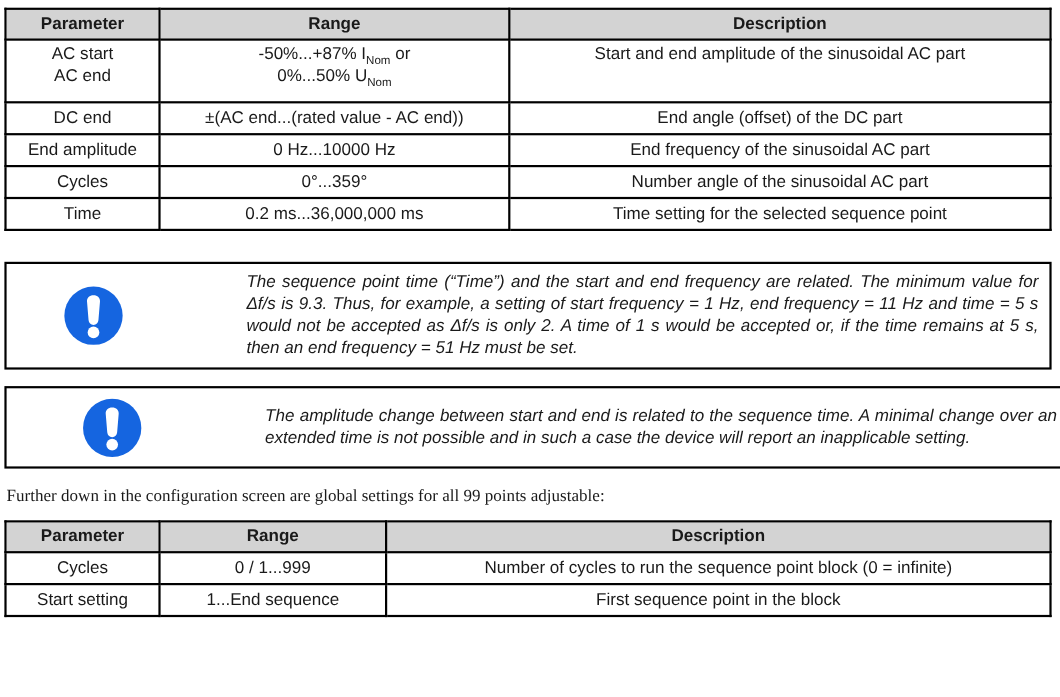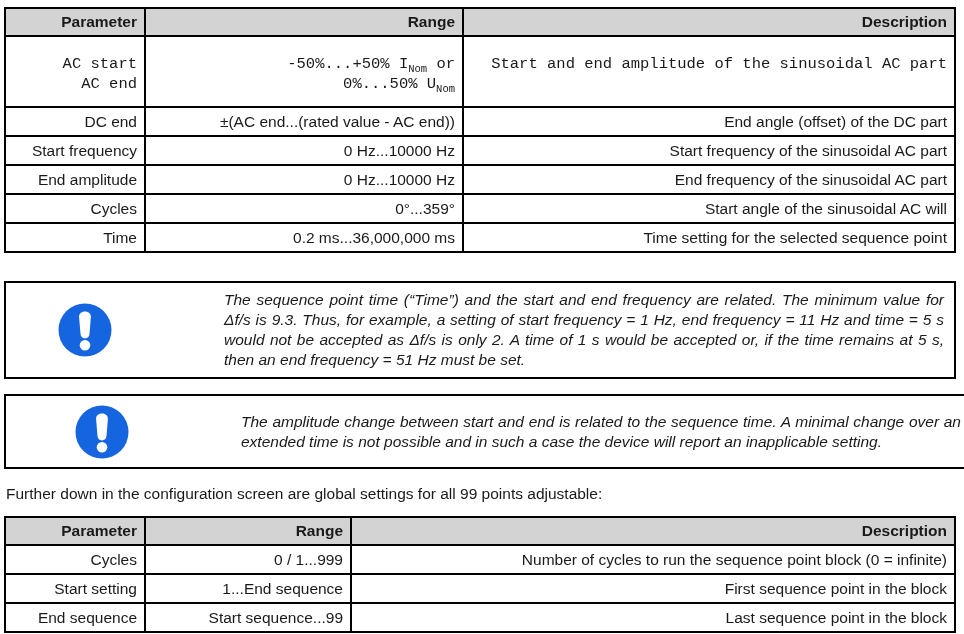--- a/index.html
+++ b/index.html
@@ -16,32 +16,32 @@
     overflow:hidden;
   }
   .page{padding:7px 6px 0 4px;}
 
   table{border-collapse:collapse;width:952px;table-layout:fixed;}
   th,td{
     border:2px solid var(--border);
     padding:2px 7px;
     font-size:15.5px;
     line-height:20px;
-    text-align:right;
+    text-align:center;
     vertical-align:middle;
     overflow:hidden;
     white-space:nowrap;
   }
   th{
     background:var(--table-header-bg);
     font-weight:bold;
     height:22px;
   }
   td{height:23px;}
-  tr.tall td{height:50px;vertical-align:top;padding-top:17px;font-family:Liberation Mono, monospace;}
+  tr.tall td{height:50px;vertical-align:top;padding-top:3px;}
   .t1-c1{width:140px;}
   .t1-c2{width:318px;}
   .t2-c1{width:140px;}
   .t2-c2{width:206px;}
   sub{font-size:10.5px;line-height:0;}
 
   .note{
     width:948px;
     border:2px solid var(--border);
     display:flex;
@@ -64,20 +64,21 @@
     font-style:italic;
     font-size:15.5px;
     line-height:20px;
     text-align:justify;
   }
 
   .between-text{
     margin:15px 0 12px 2px;
     font-size:15.5px;
     line-height:20px;
+    font-family:Liberation Serif, serif;
   }
 </style>
 </head>
 <body>
 
 <div class="page">
 
   <table>
     <colgroup>
         <col class="t1-c1">
@@ -91,44 +92,39 @@
         <th>Description</th>
       </tr>
     </thead>
     <tbody>
       <tr class="tall">
         <td>
           <div>AC start</div>
           <div>AC end</div>
         </td>
         <td>
-          <div><span>-50%...+50% I</span><sub>Nom</sub><span> or</span></div>
+          <div><span>-50%...+87% I</span><sub>Nom</sub><span> or</span></div>
           <div><span>0%...50% U</span><sub>Nom</sub></div>
         </td>
         <td>Start and end amplitude of the sinusoidal AC part</td>
       </tr>
       <tr>
         <td>DC end</td>
         <td>±(AC end...(rated value - AC end))</td>
         <td>End angle (offset) of the DC part</td>
       </tr>
       <tr>
-        <td>Start frequency</td>
-        <td>0 Hz...10000 Hz</td>
-        <td>Start frequency of the sinusoidal AC part</td>
-      </tr>
-      <tr>
         <td>End amplitude</td>
         <td>0 Hz...10000 Hz</td>
         <td>End frequency of the sinusoidal AC part</td>
       </tr>
       <tr>
         <td>Cycles</td>
         <td>0°...359°</td>
-        <td>Start angle of the sinusoidal AC will</td>
+        <td>Number angle of the sinusoidal AC part</td>
       </tr>
       <tr>
         <td>Time</td>
         <td>0.2 ms...36,000,000 ms</td>
         <td>Time setting for the selected sequence point</td>
       </tr>
     </tbody>
   </table>
 
   <div class="note note-1">
@@ -172,21 +168,16 @@
       <tr>
         <td>Cycles</td>
         <td>0 / 1...999</td>
         <td>Number of cycles to run the sequence point block (0 = infinite)</td>
       </tr>
       <tr>
         <td>Start setting</td>
         <td>1...End sequence</td>
         <td>First sequence point in the block</td>
       </tr>
-      <tr>
-        <td>End sequence</td>
-        <td>Start sequence...99</td>
-        <td>Last sequence point in the block</td>
-      </tr>
     </tbody>
   </table>
 
 </div>
 
 </body></html>

